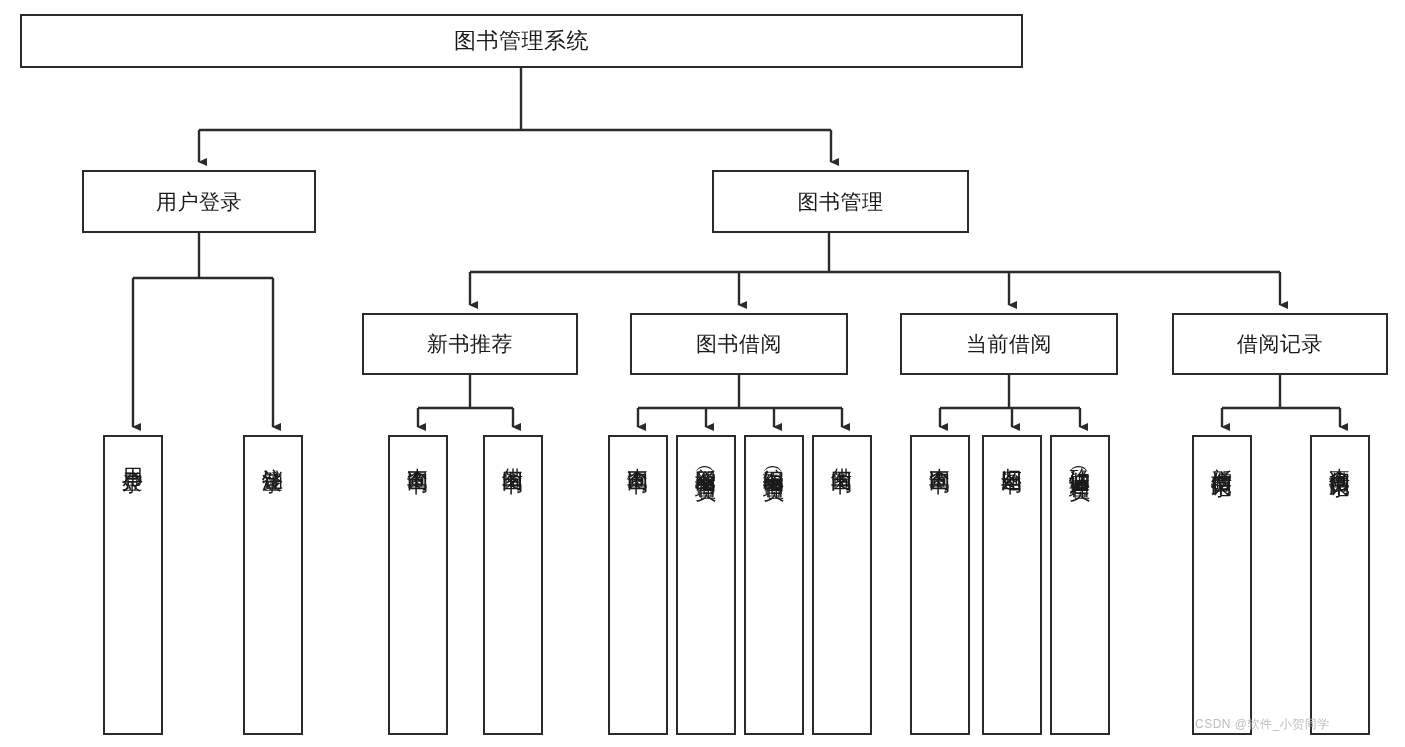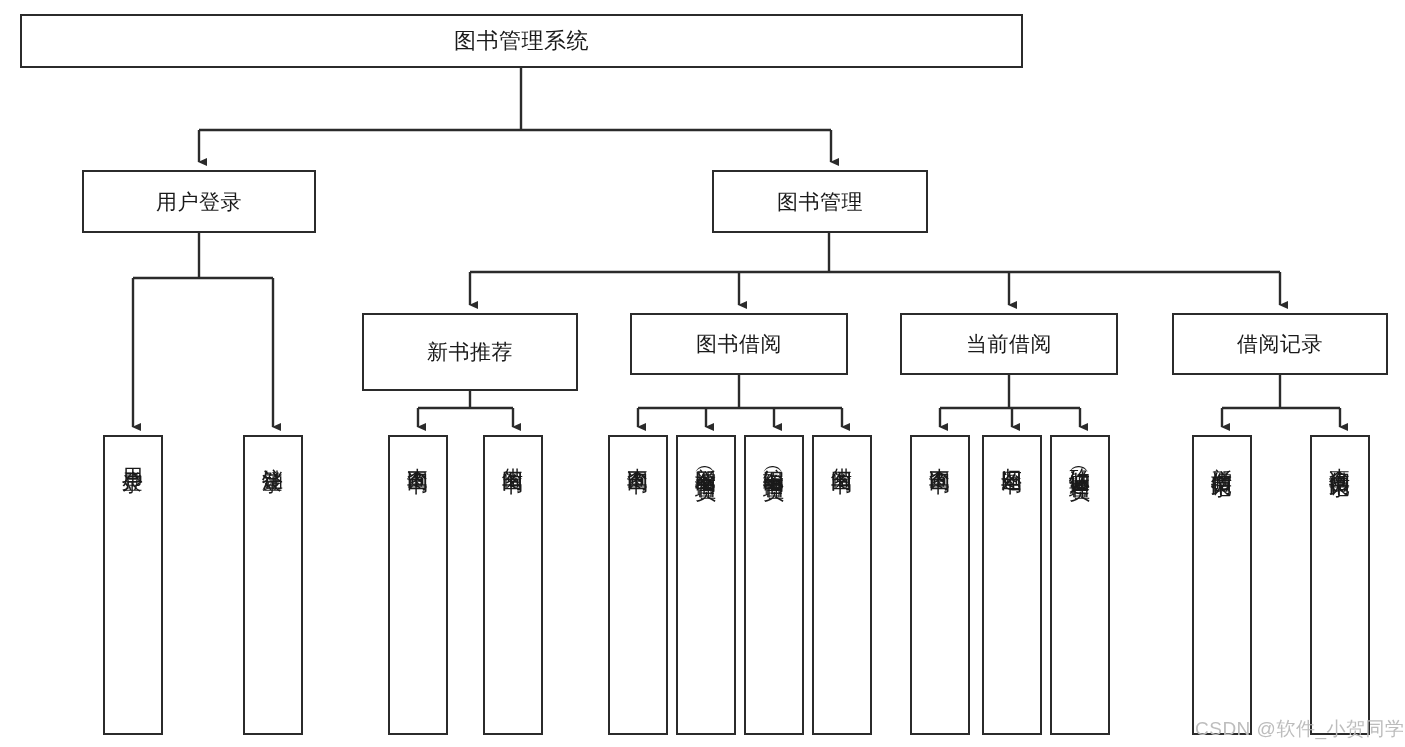--- a/index.html
+++ b/index.html
@@ -55,21 +55,21 @@
   .node.vertical .label {
     writing-mode: vertical-rl;
     text-orientation: upright;
     font-size: 21px;
     letter-spacing: 2px;
     line-height: 1;
     margin: 0 auto;
   }
   .watermark {
     position: absolute;
-    font-size: 19px;
+    font-size: 12px;
     color: #bdbdbd;
     white-space: nowrap;
     letter-spacing: 0.5px;
   }
 </style>
 </head>
 <body>
 
 <div id="canvas">
 
@@ -123,25 +123,25 @@
     </g>
   </svg>
 
   <div class="node root horizontal" style="left:20px; top:14px; width:1003px; height:54px;">
     <span class="label">图书管理系统</span>
   </div>
 
   <div class="node horizontal" style="left:82px; top:170px; width:234px; height:63px;">
     <span class="label">用户登录</span>
   </div>
-  <div class="node horizontal" style="left:712px; top:170px; width:216px; height:63px;">
+  <div class="node horizontal" style="left:712px; top:170px; width:257px; height:63px;">
     <span class="label">图书管理</span>
   </div>
 
-  <div class="node horizontal" style="left:362px; top:313px; width:216px; height:78px;">
+  <div class="node horizontal" style="left:362px; top:313px; width:216px; height:62px;">
     <span class="label">新书推荐</span>
   </div>
   <div class="node horizontal" style="left:900px; top:313px; width:218px; height:62px;">
     <span class="label">当前借阅</span>
   </div>
   <div class="node horizontal" style="left:630px; top:313px; width:218px; height:62px;">
     <span class="label">图书借阅</span>
   </div>
   <div class="node horizontal" style="left:1172px; top:313px; width:216px; height:62px;justify-content:center;">
     <span class="label">借阅记录</span>

